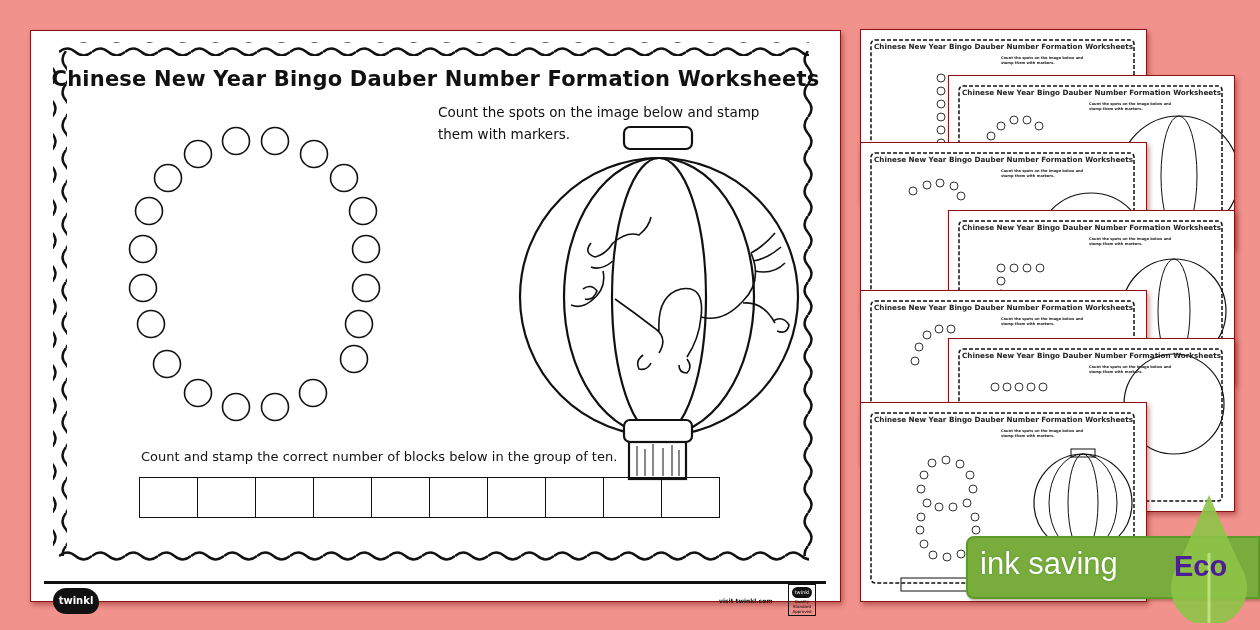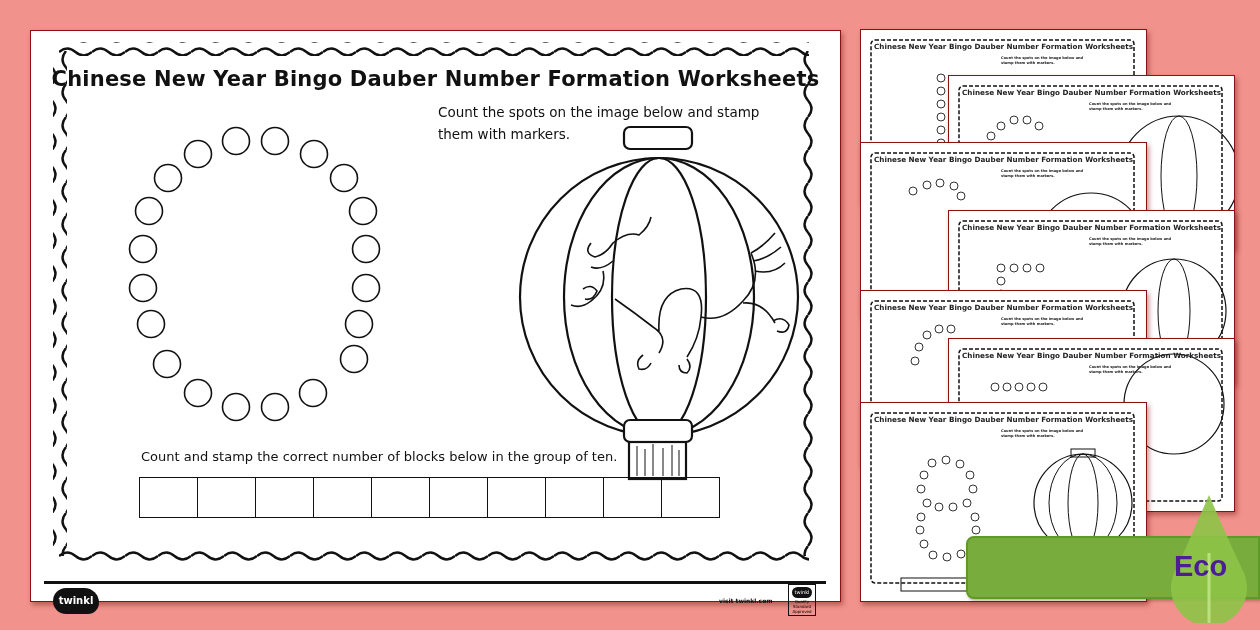--- a/index.html
+++ b/index.html
@@ -232,14 +232,15 @@
     <div class="blob">twinkl</div>
     <div>Quality Standard Approved</div>
   </div>
 </div>
 
 <div class="eco">
   <svg class="drop" width="90" height="130">
     <path d="M45 2 Q70 60 80 80 A38 38 0 1 1 10 80 Q20 60 45 2 Z" fill="#8dc447" opacity=".9"></path>
     <line x1="45" y1="60" x2="45" y2="130" stroke="#b9e27c" stroke-width="3"></line>
   </svg>
+  <span class="ink">ink saving</span>
   <span class="word">Eco</span>
 </div>
 
 </body></html>

